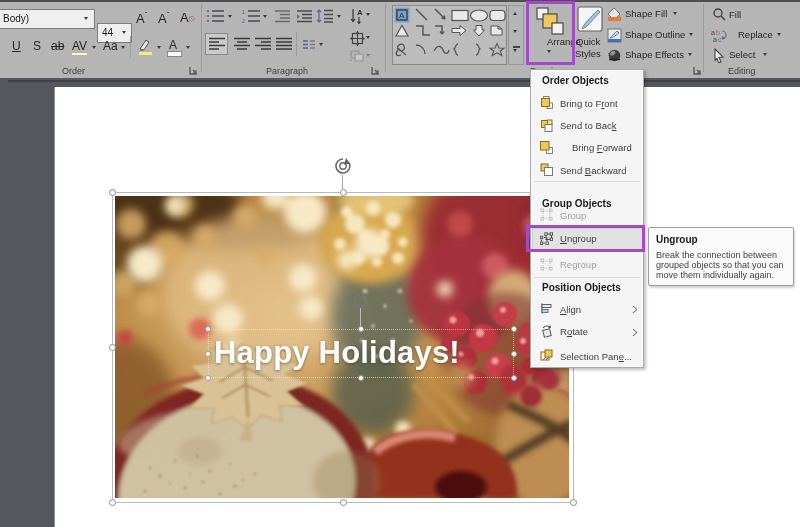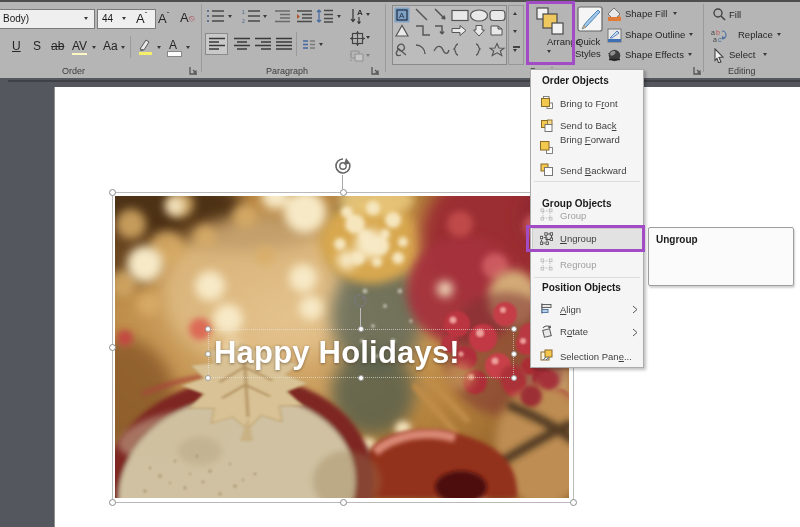--- a/index.html
+++ b/index.html
@@ -46,21 +46,21 @@
 <div id="ribbon">
   <div class="topedge"></div>
 
   <div id="grpFont">
 
     <div class="combo" style="left:-30px;top:9px;width:123px;height:18px;">
       <span style="position:absolute;left:32px;top:3px;">Body)</span>
       <span class="car" style="left:113px;top:7px;"></span>
     </div>
 
-    <div class="combo" style="left:97px;top:9px;width:33px;height:18px;padding-left:24px;">
+    <div class="combo" style="left:97px;top:23px;width:33px;height:18px;">
       <span style="position:absolute;left:4px;top:3px;">44</span>
       <span class="car" style="left:24px;top:7px;"></span>
     </div>
 
     <div class="btxt" style="left:136px;top:10px;font-size:13px;">A<span style="font-size:8px;vertical-align:6px;">ˆ</span></div>
     <div class="btxt" style="left:158px;top:10px;font-size:13px;">A<span style="font-size:8px;vertical-align:6px;">ˇ</span></div>
     <div class="btxt" style="left:180px;top:10px;font-size:13px;">A<span style="font-size:9px;color:#b04a5a;vertical-align:1px;">⦸</span></div>
 
     <div class="btxt" style="left:12px;top:39px;font-size:12px;text-decoration:underline;">U</div>
     <div class="btxt" style="left:33px;top:39px;font-size:12px;">S</div>
@@ -539,21 +539,21 @@
   <svg class="micon" style="top:48.5px;" viewBox="0 0 13 13">
     <rect x="1.5" y="1.5" width="7" height="7" fill="#f2c94c" stroke="#8a6b2a" stroke-width="1"></rect>
     <rect x="7.5" y="1" width="4.5" height="4.5" fill="#f6dd8c" stroke="#8a6b2a" stroke-width="0.9"></rect>
     <rect x="5" y="5.5" width="7" height="7" fill="#fdfdfd" stroke="#777" stroke-width="1"></rect>
   </svg>
   <div class="mitem" style="top:50px;">Send to Bac<u>k</u></div>
   <svg class="micon" style="top:70.5px;" viewBox="0 0 13 13">
     <rect x="6.5" y="6.5" width="6" height="6" fill="#fdfdfd" stroke="#777" stroke-width="0.9"></rect>
     <rect x="0.5" y="0.5" width="8.5" height="8.5" fill="#f2c94c" stroke="#8a6b2a" stroke-width="1"></rect>
   </svg>
-  <div class="mitem" style="top:64px;">Bring <u>F</u>orward</div>
+  <div class="mitem" style="top:72px;margin-left:12px;">Bring <u>F</u>orward</div>
   <svg class="micon" style="top:93px;" viewBox="0 0 13 13">
     <rect x="1" y="1" width="7" height="7" fill="#f2c94c" stroke="#8a6b2a" stroke-width="1"></rect>
     <rect x="4.5" y="4.5" width="8" height="8" fill="#fdfdfd" stroke="#777" stroke-width="1"></rect>
   </svg>
   <div class="mitem" style="top:94.5px;">Send <u>B</u>ackward</div>
   <div class="msep" style="top:111px;"></div>
   <div class="mhead" style="top:128px;">Group Objects</div>
   <svg class="micon dis" style="top:138px;opacity:0.5;" viewBox="0 0 13 13">
     <rect x="3" y="3" width="7" height="7" fill="none" stroke="#888" stroke-width="1" stroke-dasharray="1.6 1.2"></rect>
     <rect x="1" y="1" width="2.6" height="2.6" fill="#f2f2f2" stroke="#888" stroke-width="0.9"></rect>
@@ -603,15 +603,16 @@
     </svg>
   <svg class="micon" style="top:279px;" viewBox="0 0 13 13">
     <rect x="1" y="3" width="8" height="8" fill="#fdf6dd" stroke="#8a6b2a" stroke-width="1"></rect>
     <rect x="5" y="1" width="7" height="7" fill="#f5c84c" stroke="#8a6b2a" stroke-width="1"></rect>
     <path d="M3 11 l3 -3 M6 11 l3 -3" stroke="#4a6f9e" stroke-width="1"></path>
   </svg>
   <div class="mitem" style="top:280.5px;">Selection Pan<u>e</u>...</div>
 </div>
 <div id="tip">
   <div class="t1">Ungroup</div>
+  <div class="t2">Break the connection between<br>grouped objects so that you can<br>move them individually again.</div>
 </div>
 <div class="purple" id="purpleArrange" style="left:526px;top:1px;width:49px;height:64px;"></div>
 <div class="purple" id="purpleUngroup" style="left:526px;top:225px;width:119px;height:27px;border-width:3.5px;"></div>
 
 </body></html>

